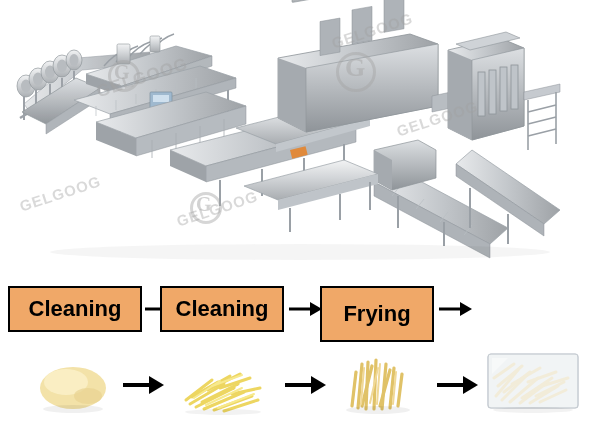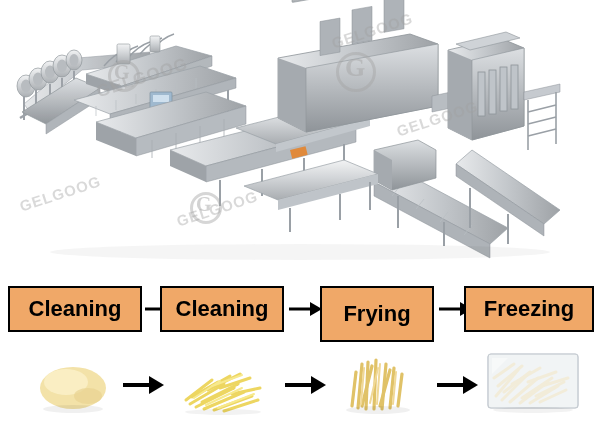--- a/index.html
+++ b/index.html
@@ -359,23 +359,20 @@
       <span>Frying</span>
     </div>
 
     <div class="arrow-row1" style="left:438px;top:30px;width:36px;">
       <svg width="36" height="22" viewBox="0 0 36 22">
         <path d="M1 11 L24 11" stroke="#000" stroke-width="3" fill="none"></path>
         <path d="M22 4 L34 11 L22 18 Z" fill="#000"></path>
       </svg>
     </div>
 
-    <div class="stage-box" style="left:464px;top:18px;width:130px;height:46px;">
-      <span>Freezing</span>
-    </div>
 
     <div class="thumb" style="left:18px;top:86px;">
       <svg width="110" height="62" viewBox="0 0 110 62">
         <rect x="0" y="0" width="110" height="62" fill="#ffffff"></rect>
         <ellipse cx="55" cy="34" rx="33" ry="21" fill="#f3e2a8"></ellipse>
         <ellipse cx="48" cy="28" rx="22" ry="13" fill="#faf0c8" opacity="0.85"></ellipse>
         <ellipse cx="70" cy="42" rx="14" ry="8" fill="#e8d392" opacity="0.7"></ellipse>
         <ellipse cx="55" cy="55" rx="30" ry="4" fill="#000" opacity="0.06"></ellipse>
       </svg>
     </div>

